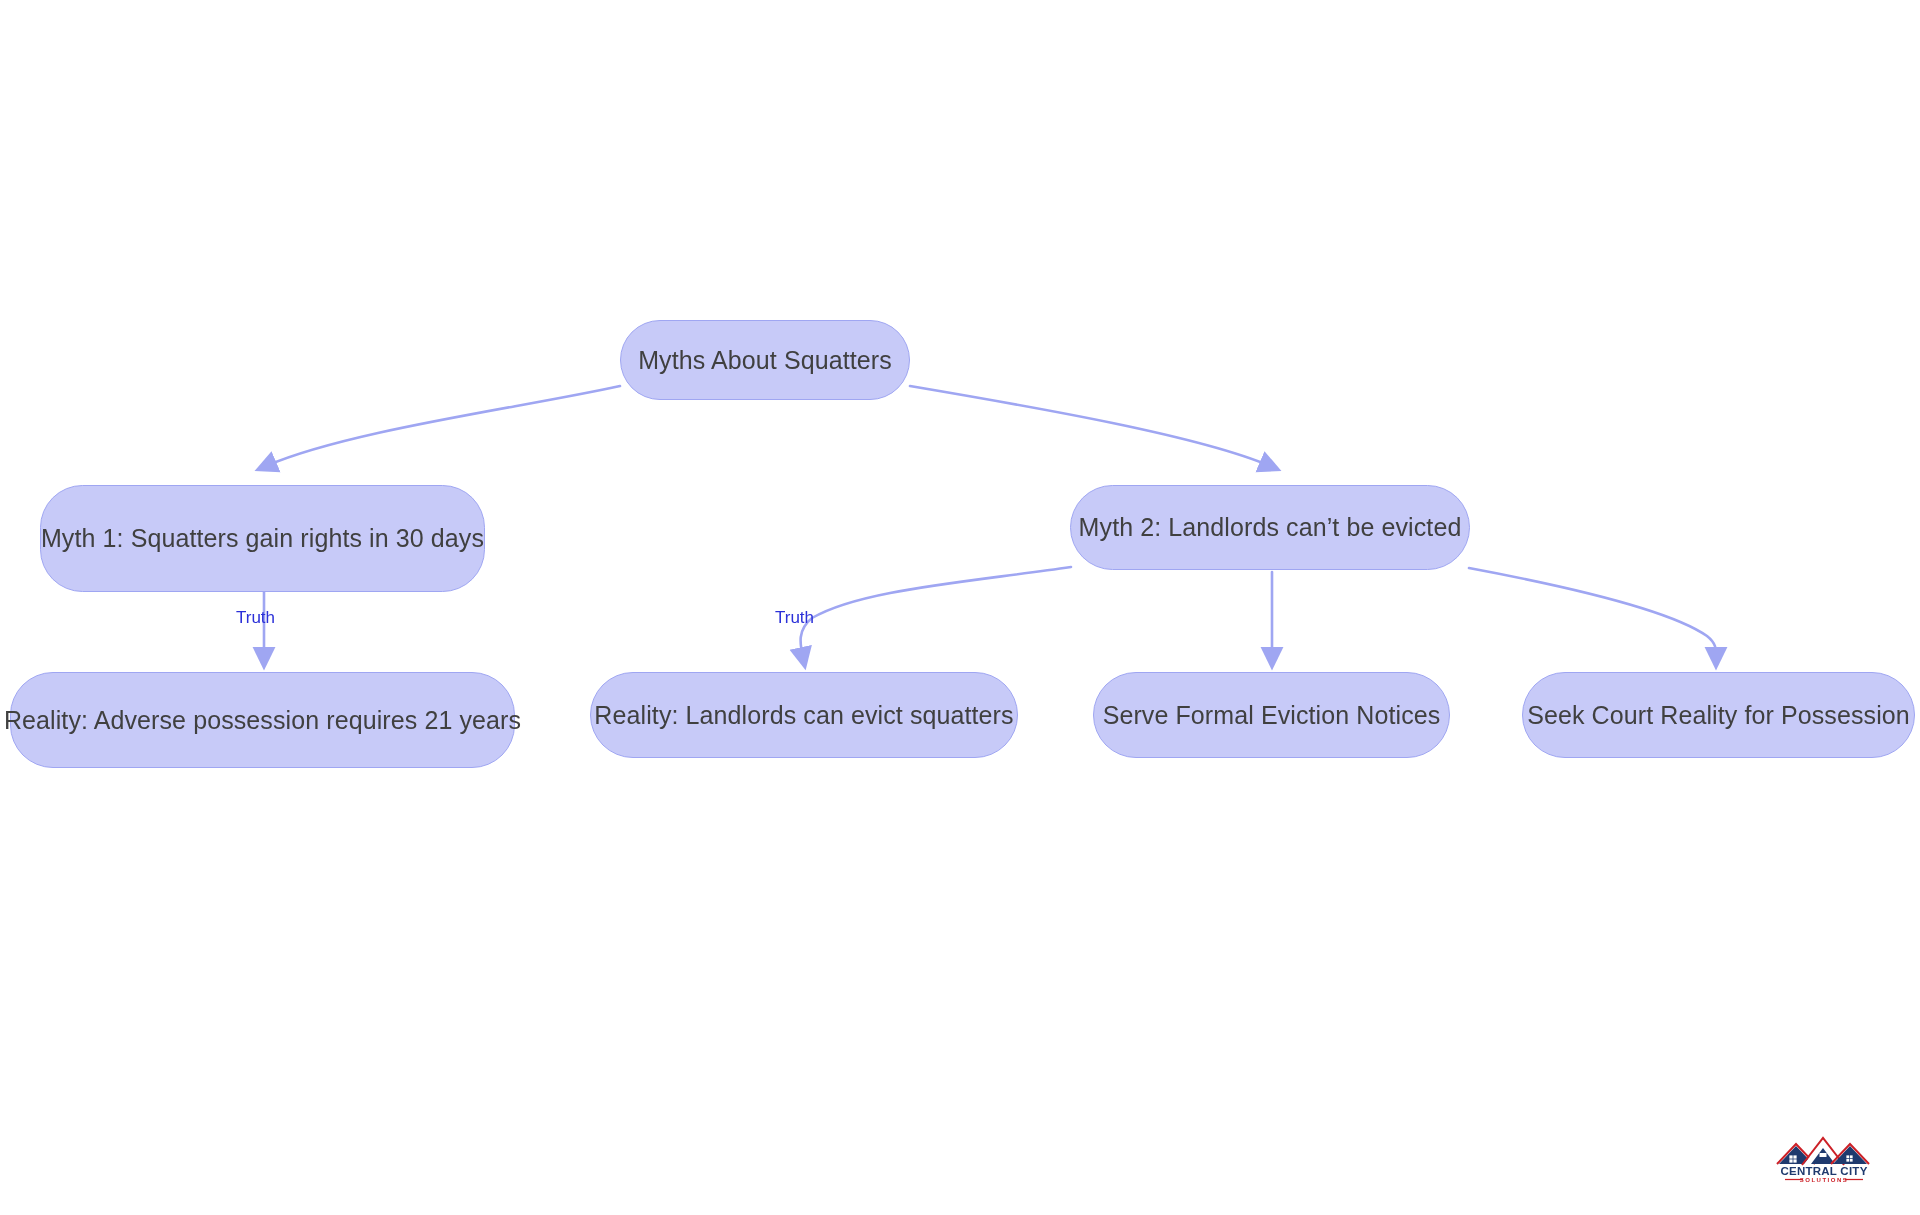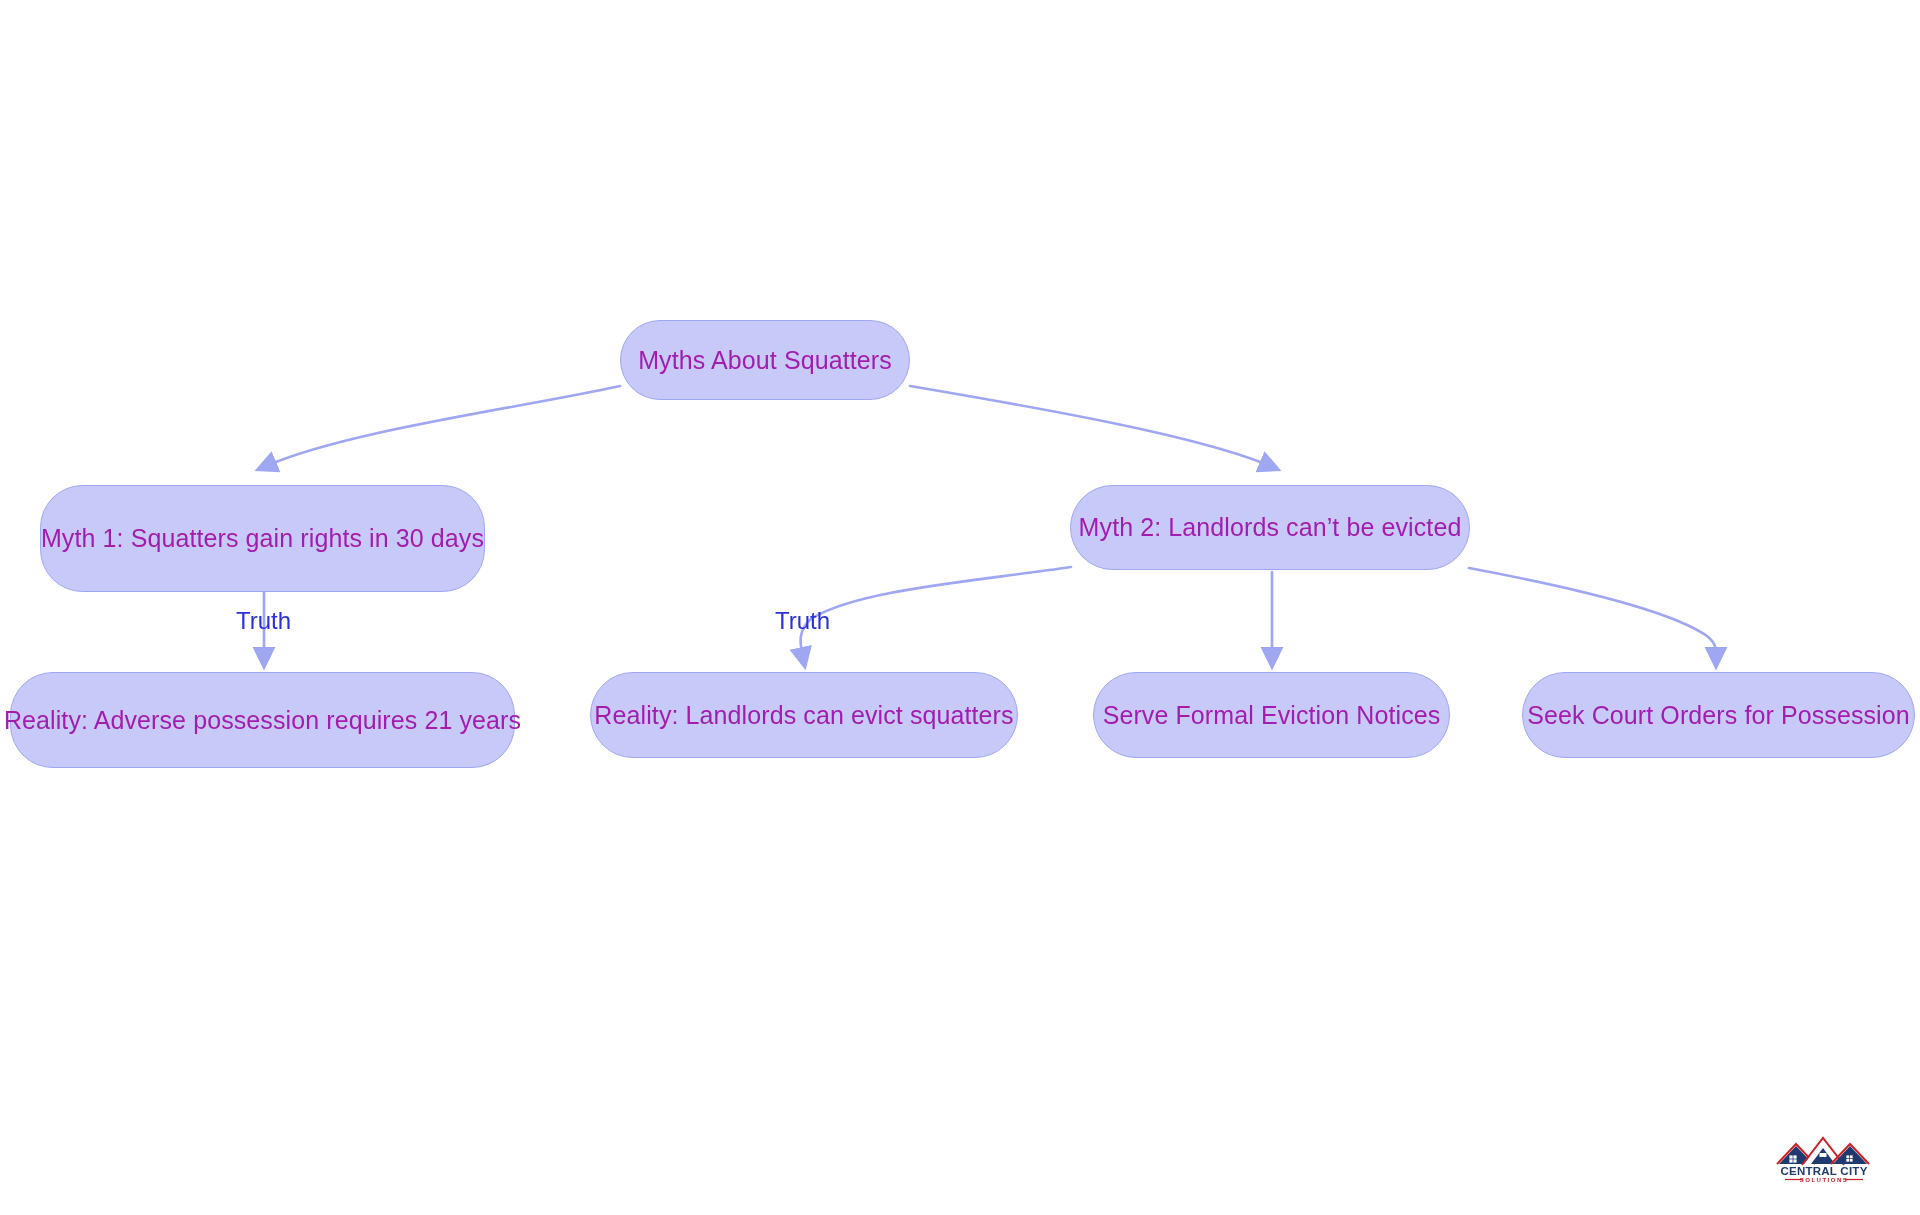--- a/index.html
+++ b/index.html
@@ -29,32 +29,32 @@
   }
   .node {
     position: absolute;
     box-sizing: border-box;
     background: #c7caf8;
     border: 1.6px solid #9fa6f2;
     border-radius: 46px;
     display: flex;
     align-items: center;
     justify-content: center;
-    color: #a21caf;
+    color: #404040;
     font-size: 25px;
     font-weight: 400;
     letter-spacing: 0.1px;
     white-space: nowrap;
     line-height: 1;
     padding: 0 18px;
   }
   .edge-label {
     position: absolute;
     color: #2b30d8;
-    font-size: 24px;
+    font-size: 17px;
     line-height: 1;
     white-space: nowrap;
     background: transparent;
   }
   
   #logo {
     position: absolute;
     left: 1772px;
     top: 1133px;
     width: 104px;
@@ -83,21 +83,21 @@
       </g>
   </svg>
 
   <div id="nodes">
       <div class="node" style="left: 620px; top: 320px; width: 290px; height: 80px; border-radius: 40px;">Myths About Squatters</div>
       <div class="node" style="left: 40px; top: 485px; width: 445px; height: 107px; border-radius: 42.5px;">Myth 1: Squatters gain rights in 30 days</div>
       <div class="node" style="left: 1070px; top: 485px; width: 400px; height: 85px; border-radius: 42.5px;">Myth 2: Landlords can’t be evicted</div>
       <div class="node" style="left: 10px; top: 672px; width: 505px; height: 96px; border-radius: 43px;">Reality: Adverse possession requires 21 years</div>
       <div class="node" style="left: 590px; top: 672px; width: 428px; height: 86px; border-radius: 43px;">Reality: Landlords can evict squatters</div>
       <div class="node" style="left: 1093px; top: 672px; width: 357px; height: 86px; border-radius: 43px;">Serve Formal Eviction Notices</div>
-      <div class="node" style="left: 1522px; top: 672px; width: 393px; height: 86px; border-radius: 43px;">Seek Court Orders for Possession</div>
+      <div class="node" style="left: 1522px; top: 672px; width: 393px; height: 86px; border-radius: 43px;">Seek Court Reality for Possession</div>
     </div>
   <div id="labels">
       <div class="edge-label" style="left: 236px; top: 609px;">Truth</div>
       <div class="edge-label" style="left: 775px; top: 609px;">Truth</div>
     </div>
 
   <div id="logo">
     <svg viewBox="0 0 208 104" width="104" height="52" xmlns="http://www.w3.org/2000/svg">
 
       <path d="M14 62 L48 26 L82 62 Z" fill="#1f3a6e"></path>

